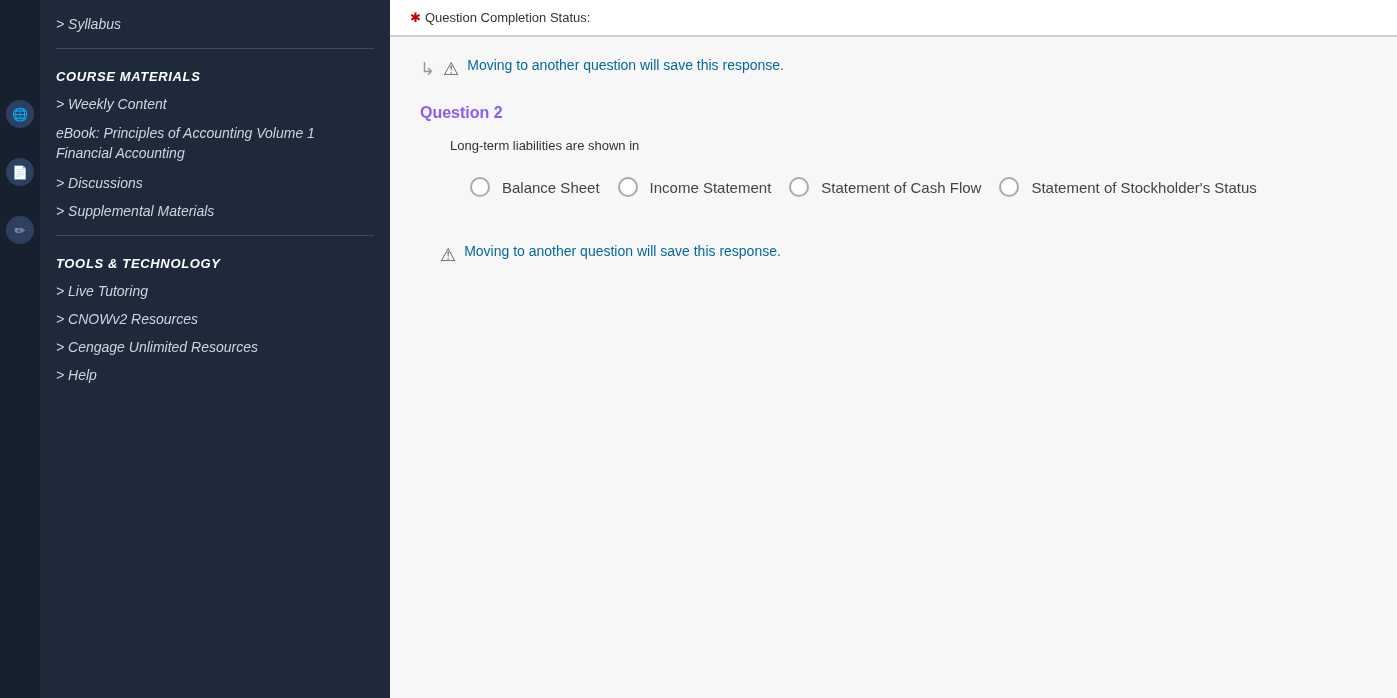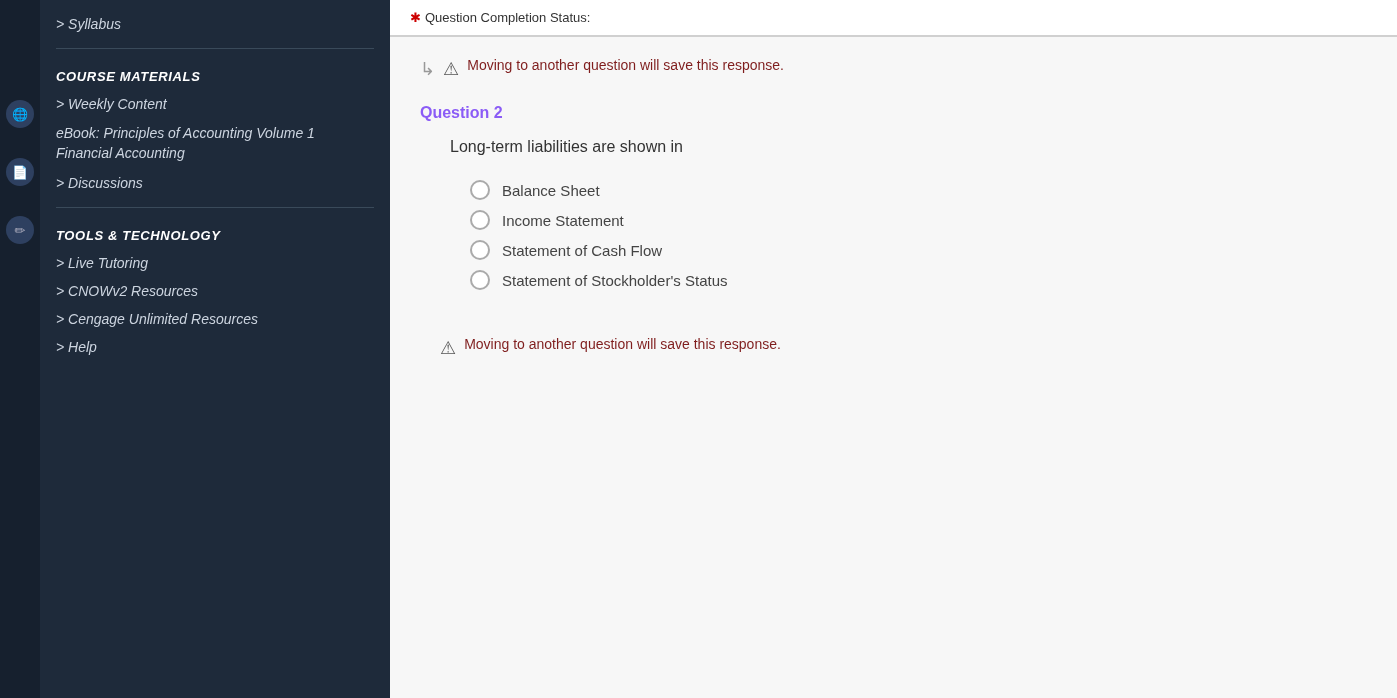--- a/index.html
+++ b/index.html
@@ -135,42 +135,42 @@
     }
 
     .warning-triangle {
       font-size: 18px;
       margin-right: 8px;
       margin-top: 1px;
     }
 
     .warning-text {
       font-size: 14px;
-      color: #7f1d1d;
+      color: #0369a1;
     }
 
     .question-label {
       font-size: 16px;
       font-weight: bold;
       color: #8b5cf6;
       margin-bottom: 16px;
     }
 
     .question-text {
-      font-size: 16px;
+      font-size: 13px;
       color: #333;
       margin-left: 30px;
       margin-bottom: 24px;
       font-style: normal;
     }
 
     .answer-options {
       display: flex;
-      flex-direction: column;
-      gap: 10px;
+      flex-direction: row;
+      gap: 18px;
       margin-left: 50px;
       margin-bottom: 46px;
     }
 
     .answer-option {
       display: flex;
       align-items: center;
       gap: 12px;
       font-size: 15px;
       color: #444;
@@ -217,20 +217,21 @@
     <hr class="sidebar-section-divider">
 
     <div class="sidebar-section-title">COURSE MATERIALS</div>
 
     <a class="sidebar-nav-item">&gt; Weekly Content</a>
 
     <div class="sidebar-ebook-item">eBook: Principles of Accounting Volume 1 Financial Accounting</div>
 
     <a class="sidebar-nav-item">&gt; Discussions</a>
 
+    <a class="sidebar-nav-item">&gt; Supplemental Materials</a>
 
     <hr class="sidebar-section-divider">
 
     <div class="sidebar-section-title">TOOLS &amp; TECHNOLOGY</div>
 
     <a class="sidebar-nav-item">&gt; Live Tutoring</a>
 
     <a class="sidebar-nav-item">&gt; CNOWv2 Resources</a>
 
     <a class="sidebar-nav-item">&gt; Cengage Unlimited Resources</a>

